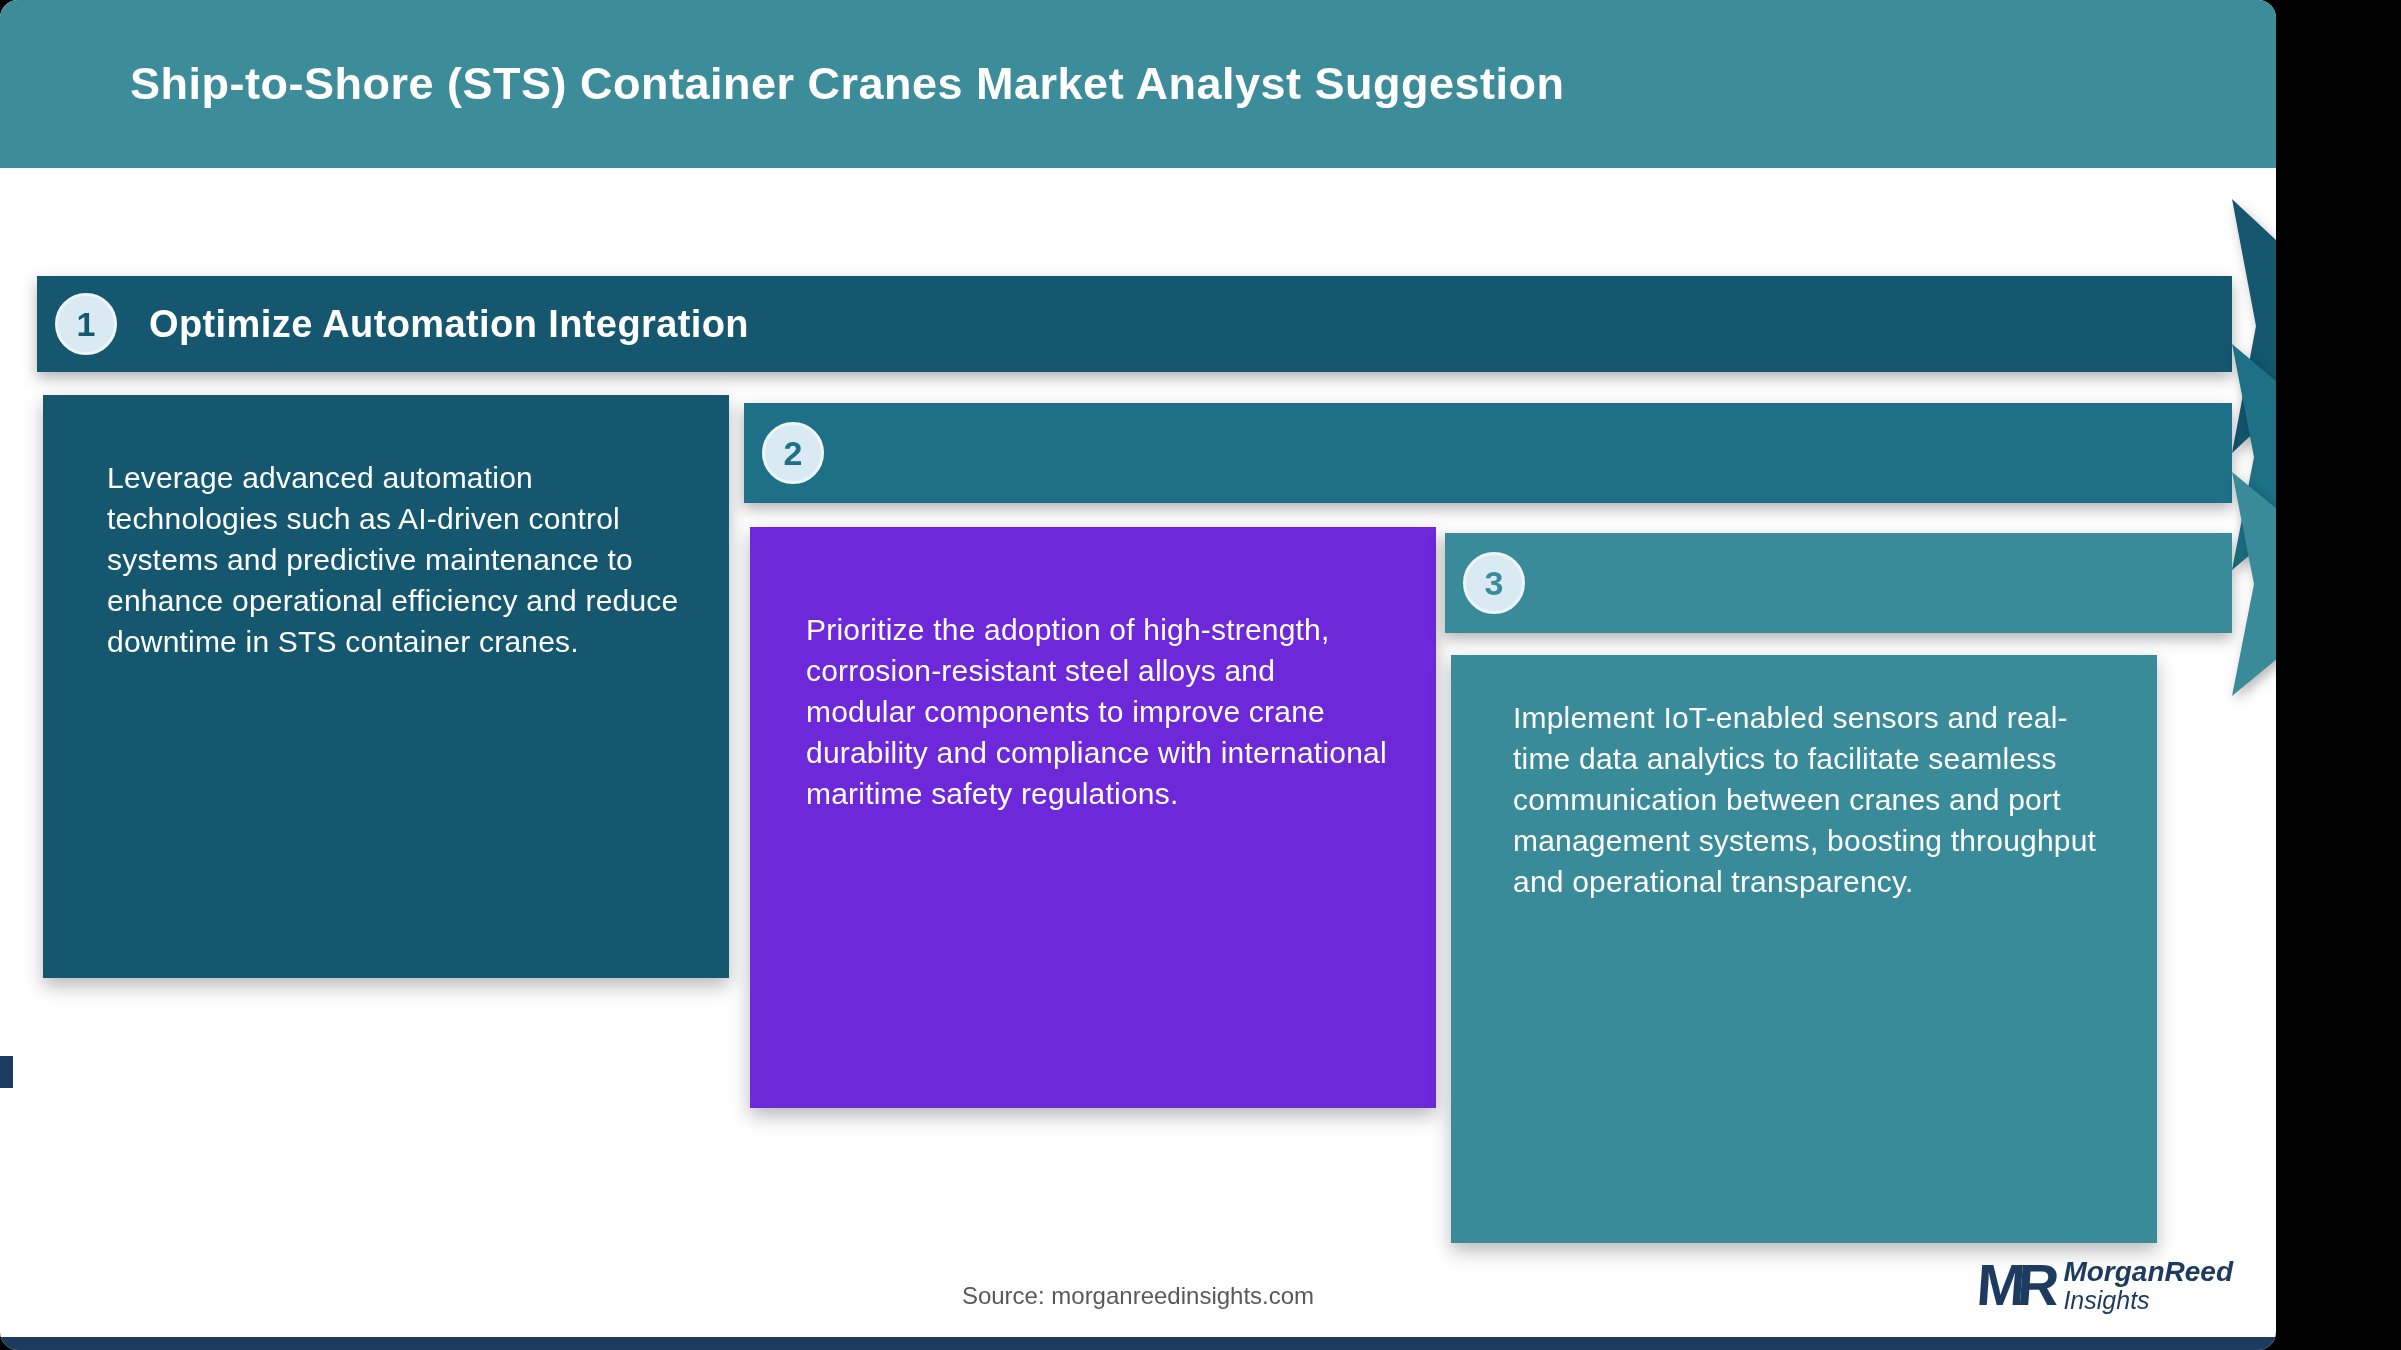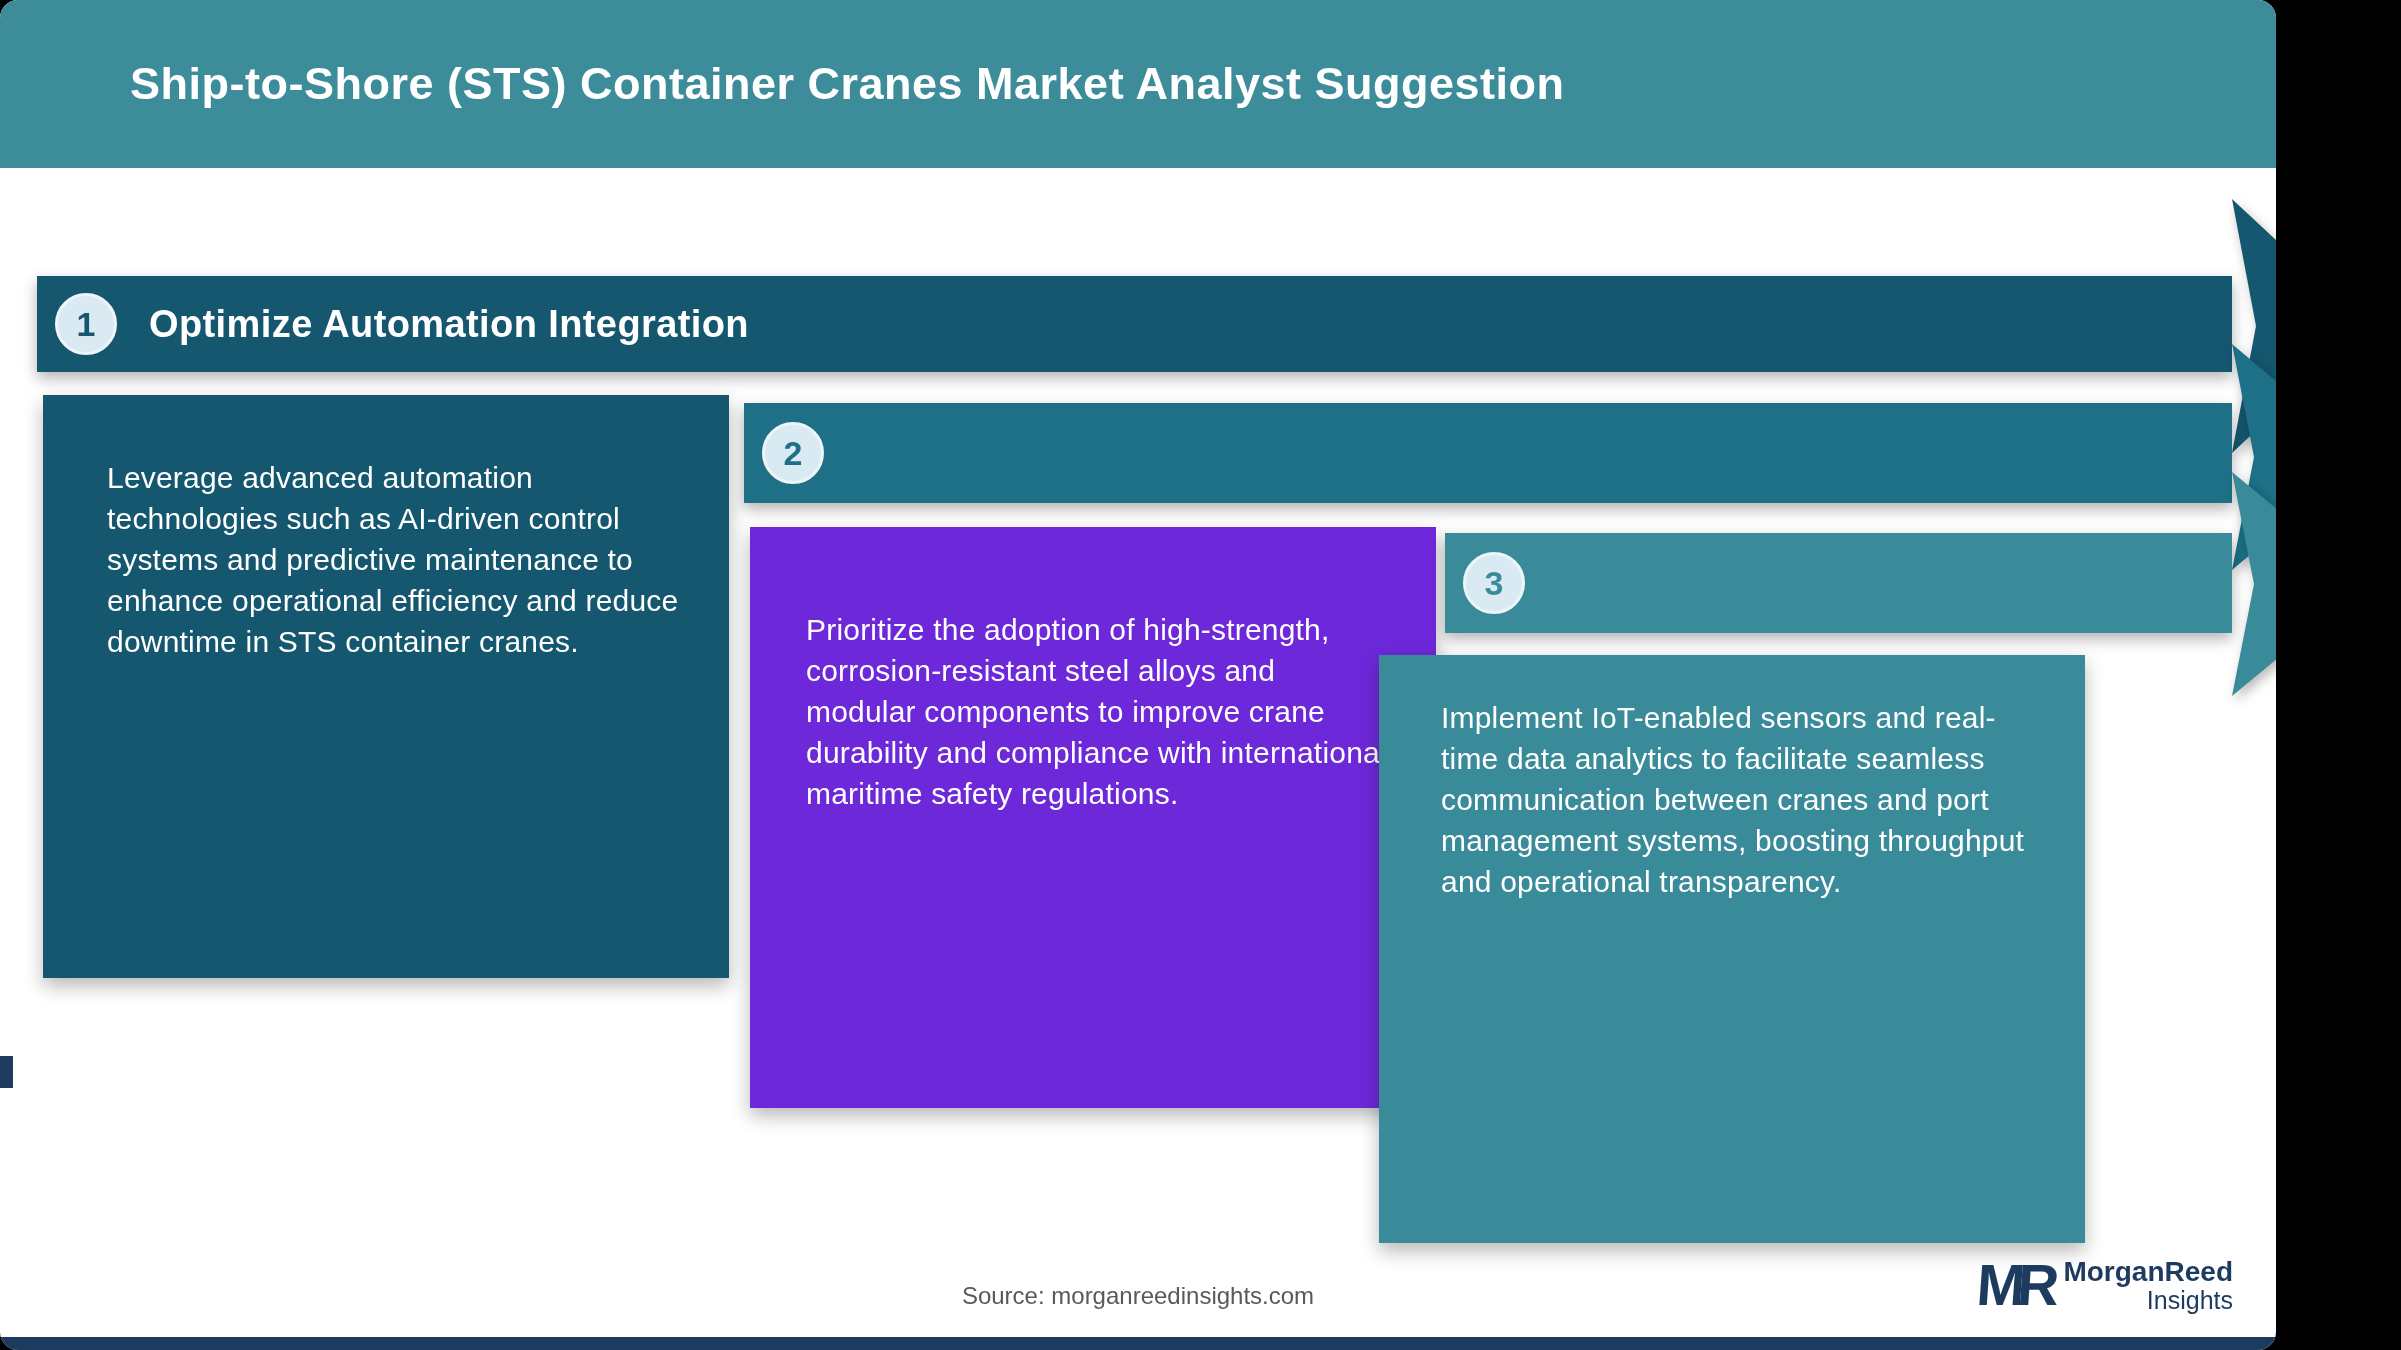--- a/index.html
+++ b/index.html
@@ -35,21 +35,21 @@
   .desc {
     position:absolute; color:#ffffff; font-size:30px; line-height:1.37;
     box-sizing:border-box; box-shadow:0 8px 18px rgba(0,0,0,.28);
     letter-spacing:.2px;
     margin-left:6px;
   }
   
   .source { position:absolute; left:0; right:0; top:1282px; text-align:center; font-size:24px; }
   .logo { position:absolute; right:43px; top:1256px; display:flex; align-items:center; gap:12px; }
   .monogram { font-size:58px; font-weight:bold; letter-spacing:-8px; line-height:1; transform:skewX(-4deg); }
-  .logo-text { text-align:right; line-height:1.05; }
+  .logo-text { text-align:left; line-height:1.05;font-style:italic; }
   .logo-name { font-weight:bold; font-size:28px; }
   .logo-tagline { font-size:25px; }
   .bottom-bar { position:absolute; left:0; right:0; bottom:0; height:13px; }
   .left-accent { position:absolute; left:0; top:1056px; width:13px; height:32px; }
 </style>
 </head>
 <body>
 
 <div class="slide">
 
@@ -79,21 +79,21 @@
   <div class="desc" style="left: 744px; top: 527px; width: 686px; height: 581px; padding: 82px 44px 0px 56px; background: #6d28d9;">Prioritize the adoption of high-strength, corrosion-resistant steel alloys and modular components to improve crane durability and compliance with international maritime safety regulations.</div>
 
   <div class="band" style="left: 1445px; top: 533px; width: 787px; height: 100px; background: rgb(58, 139, 153);">
     <div class="num" style="color: rgb(58, 139, 153);">3</div>
   </div>
   <div class="head" style="left: 2232px; top: 472px; color: rgb(58, 139, 153);">
     <svg width="136" height="224" viewBox="0 0 136 224">
       <polygon points="0,0 136,112 0,224 22,112" fill="currentColor"></polygon>
     </svg>
   </div>
-  <div class="desc" style="left: 1373px; top: 655px; width: 706px; height: 588px; padding: 42px 44px 0px 62px; background: rgb(58, 139, 153);">Implement IoT-enabled sensors and real-time data analytics to facilitate seamless communication between cranes and port management systems, boosting throughput and operational transparency.</div>
+  <div class="desc" style="left: 1445px; top: 655px; width: 706px; height: 588px; padding: 42px 44px 0px 62px; background: rgb(58, 139, 153);">Implement IoT-enabled sensors and real-time data analytics to facilitate seamless communication between cranes and port management systems, boosting throughput and operational transparency.</div>
 
   <div class="source" style="color: rgb(89, 89, 89);">Source: morganreedinsights.com</div>
 
   <div class="logo" style="color: rgb(29, 59, 94);">
     <div class="monogram">MR</div>
     <div class="logo-text">
       <div class="logo-name">MorganReed</div>
       <div class="logo-tagline">Insights</div>
     </div>
   </div>

